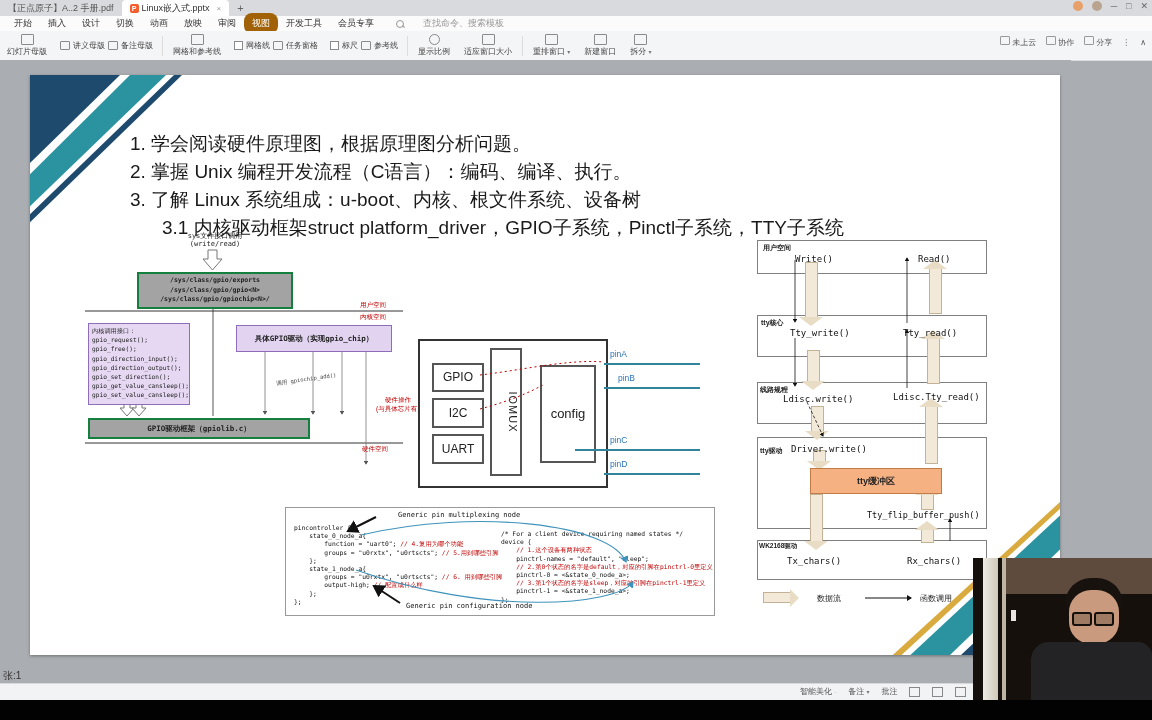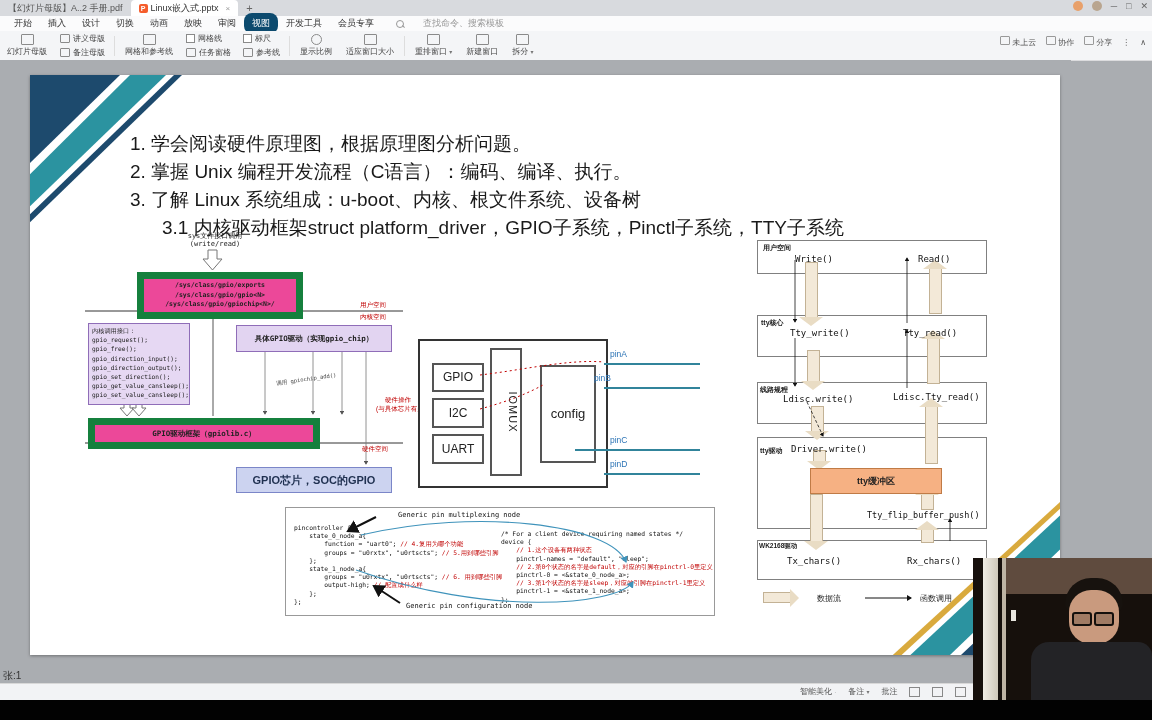--- a/index.html
+++ b/index.html
@@ -10,48 +10,48 @@
   .tab{display:flex;align-items:center;gap:3px;padding:0 8px;max-width:190px;}
   .tab.active{background:#fff;border-radius:4px 4px 0 0;color:#333;}
   .wps-ic{width:9px;height:9px;background:#f55d2c;color:#fff;font-size:7px;font-weight:bold;line-height:9px;text-align:center;border-radius:2px;}
   .tab-close{color:#999;margin-left:4px;font-size:8px;}
   .newtab{padding:0 8px;font-size:11px;color:#666;display:flex;align-items:center;}
   #wincontrols{position:absolute;right:4px;top:1px;display:flex;gap:9px;align-items:center;color:#666;font-size:9px;}
   .avatar{width:10px;height:10px;border-radius:50%;}
   #menubar{position:absolute;left:0;top:16px;width:1152px;height:15px;background:#fbfbfc;display:flex;align-items:center;font-size:9px;color:#333;}
   #menu-items{display:flex;margin-left:6px;}
   .menu-item{padding:4px 8px;cursor:default;}
-  .menu-item.active{background:#0c4a6e;color:#fff;border-radius:8px;}
+  .menu-item.active{background:#a16207;color:#fff;border-radius:8px;}
   #menu-search{margin-left:14px;color:#999;display:flex;align-items:center;gap:19px;}
   .mag{width:6px;height:6px;border:1px solid #999;border-radius:50%;position:relative;}
   .mag::after{content:"";position:absolute;left:5px;top:5px;width:3px;height:1px;background:#999;transform:rotate(45deg);}
   #ribbon{position:absolute;left:0;top:31px;width:1152px;height:29px;background:#f4f5f7;border-bottom:1px solid #dcdcde;display:flex;align-items:center;font-size:8px;color:#444;}
   .rb-big{display:flex;flex-direction:column;align-items:center;justify-content:center;padding:0 7px;gap:1px;height:26px;}
   .rb-ic{width:11px;height:9px;border:1px solid #8a8a8a;border-radius:1px;}
-  .rb-stack{display:flex;flex-direction:column;justify-content:center;gap:3px;height:26px;padding:0 6px;}
+  .rb-stack{display:flex;flex-direction:row;justify-content:center;gap:3px;height:26px;padding:0 6px;}
   .rb-sm{display:flex;align-items:center;gap:3px;}
   .rb-sm .rb-ic{width:8px;height:7px;}
   .cb{width:7px;height:7px;border:1px solid #8a8a8a;background:#fff;display:inline-block;}
   .rb-sep{width:1px;height:20px;background:#ddd;margin:0 3px;}
   .caret{font-size:6px;color:#777;}
   #quickbar{position:absolute;right:6px;top:36px;display:flex;gap:10px;font-size:8px;color:#555;align-items:center;}
   .qb-ic{width:8px;height:7px;border:1px solid #999;border-radius:1px;display:inline-block;margin-right:2px;}
   
   #canvas{position:absolute;left:0;top:60px;width:1071px;height:623px;background:#aaadb1;}
   #slide{position:absolute;left:30px;top:15px;width:1030px;height:580px;background:#fff;box-shadow:0 1px 3px rgba(0,0,0,.35);overflow:hidden;}
   .deco{position:absolute;pointer-events:none;}
   #deco-tl{left:0;top:0;width:200px;height:160px;}
   #deco-br{right:0;bottom:0;width:220px;height:170px;}
   .poly{position:absolute;left:0;top:0;width:100%;height:100%;}
   
   #points{position:absolute;left:100px;top:55px;font-size:19px;color:#1a1a1a;line-height:28px;white-space:nowrap;}
   #points .pt:nth-child(4){padding-left:32px;}
   
   #gpio{position:absolute;left:50px;top:155px;width:360px;height:275px;font-family:"DejaVu Sans Mono",monospace;}
-  .lvbox{position:absolute;background:#ec4899;border:7px solid #15803d;color:#222;text-align:center;}
+  .lvbox{position:absolute;background:#a3a3a3;border:2px solid #15803d;color:#222;text-align:center;}
   #gpio .cap{position:absolute;left:70px;top:2px;width:130px;text-align:center;font-size:7px;color:#222;line-height:8px;}
   #gpio-paths{left:57px;top:42px;width:152px;height:31px;font-size:6.5px;font-weight:bold;line-height:9.5px;padding-top:2px;}
   .redlab{position:absolute;color:#c00000;font-size:6.5px;font-family:"Liberation Sans",sans-serif;}
   #gpio-api{left:8px;top:93px;width:97px;height:78px;background:#e6d8f3;border:1px solid #8f6db8;text-align:left;font-size:6.2px;line-height:9.2px;padding:2px 0 0 3px;}
   #gpio-drv{left:156px;top:95px;width:154px;height:25px;background:#e2d4f1;border:1px solid #8f6db8;font-size:7.5px;font-weight:bold;line-height:25px;}
   #gpio-reg{position:absolute;left:196px;top:146px;font-size:5.5px;color:#444;transform:rotate(-8deg);}
   #gpio-fw{left:8px;top:188px;width:218px;height:17px;font-size:7.5px;font-weight:bold;line-height:17px;}
   #gpio-soc{left:156px;top:237px;width:154px;height:24px;background:#ccd3f0;border:1px solid #7b86c8;font-size:11px;font-weight:bold;line-height:24px;color:#1f3050;font-family:"Liberation Sans",sans-serif;}
   
   #pinmux{position:absolute;left:388px;top:262px;width:300px;height:152px;}
@@ -96,21 +96,21 @@
   #cam-body{position:absolute;left:58px;top:84px;width:121px;height:58px;background:#232326;border-radius:18px 14px 0 0;}
   #blackbar{position:absolute;left:0;top:700px;width:1152px;height:20px;background:#020202;z-index:60;}
 </style>
 </head>
 <body>
 
 <div id="app">
 
   <div id="tabbar">
     <div class="tab">
-      <span class="tab-title">【幻灯片母版】A..2 手册.pdf</span>
+      <span class="tab-title">【正点原子】A..2 手册.pdf</span>
     </div>
     <div class="tab active">
       <span class="wps-ic">P</span>
       <span class="tab-title">Linux嵌入式.pptx</span>
       <span class="tab-close">×</span>
     </div>
     <div class="newtab">+</div>
     <div id="wincontrols">
       <span class="avatar" style="background:#e8a06a;"></span>
       <span class="avatar" style="background:#b9a58f;"></span>
@@ -270,33 +270,32 @@
             <div>gpio_set_direction();</div>
             <div>gpio_get_value_cansleep();</div>
             <div>gpio_set_value_cansleep();</div>
           </div>
         <div class="lvbox" id="gpio-drv">具体GPIO驱动（实现gpio_chip）</div>
         <span id="gpio-reg">调用 gpiochip_add()</span>
         <div class="lvbox" id="gpio-fw">GPIO驱动框架（gpiolib.c）</div>
         <span class="redlab" style="left:305px;top:166px;">硬件操作</span>
         <span class="redlab" style="left:296px;top:175px;">(与具体芯片有关)</span>
         <span class="redlab" style="left:282px;top:215px;">硬件空间</span>
-        <div class="lvbox" id="gpio-soc">GPIO芯片，SOC的GPIO</div>
       </div>
 
       <div id="pinmux">
         <div id="pm-outer"></div>
         <div class="pm-box" style="left:14px;top:26px;width:48px;height:25px;line-height:25px;">GPIO</div>
         <div class="pm-box" style="left:14px;top:61px;width:48px;height:26px;line-height:26px;">I2C</div>
         <div class="pm-box" style="left:14px;top:97px;width:48px;height:26px;line-height:26px;">UART</div>
         <div class="pm-box" id="pm-mux" style="left:72px;top:11px;width:28px;height:124px;line-height:124px;"><span>IOMUX</span></div>
         <div class="pm-box" style="left:122px;top:28px;width:52px;height:94px;line-height:94px;font-size:13px;">config</div>
         <span class="pin-lab" style="left:192px;top:12px;">pinA</span>
         <div class="pin-line" style="left:186px;top:26px;width:96px;"></div>
-        <span class="pin-lab" style="left:176px;top:36px;">pinB</span>
+        <span class="pin-lab" style="left:200px;top:36px;">pinB</span>
         <div class="pin-line" style="left:186px;top:50px;width:96px;"></div>
         <span class="pin-lab" style="left:192px;top:98px;">pinC</span>
         <div class="pin-line" style="left:157px;top:112px;width:125px;"></div>
         <span class="pin-lab" style="left:192px;top:122px;">pinD</span>
         <div class="pin-line" style="left:186px;top:136px;width:96px;"></div>
         <svg width="300" height="152" style="position:absolute;left:0;top:0">
           <path d="M62,38 C105,33 150,22 186,25" stroke="#c00000" stroke-width="1" fill="none" stroke-dasharray="2,3"></path>
           <path d="M62,72 C95,63 112,55 125,48" stroke="#c00000" stroke-width="1" fill="none" stroke-dasharray="2,3"></path>
         </svg>
       </div>

